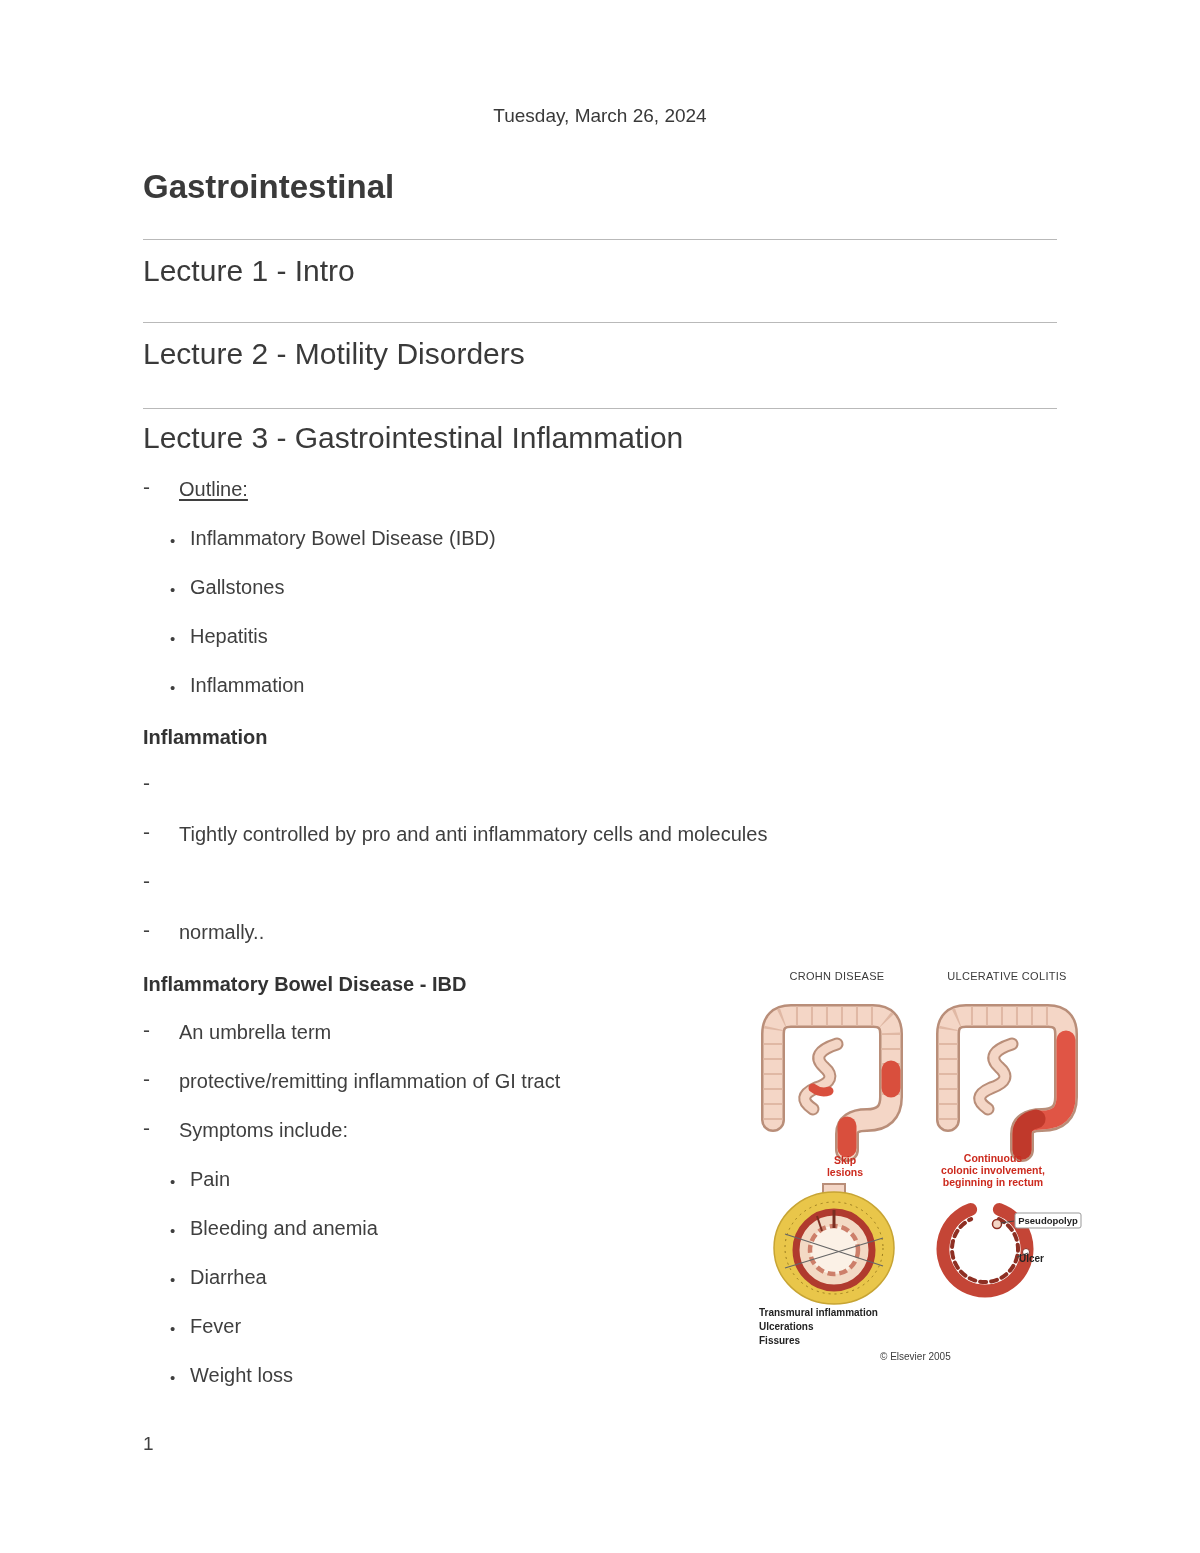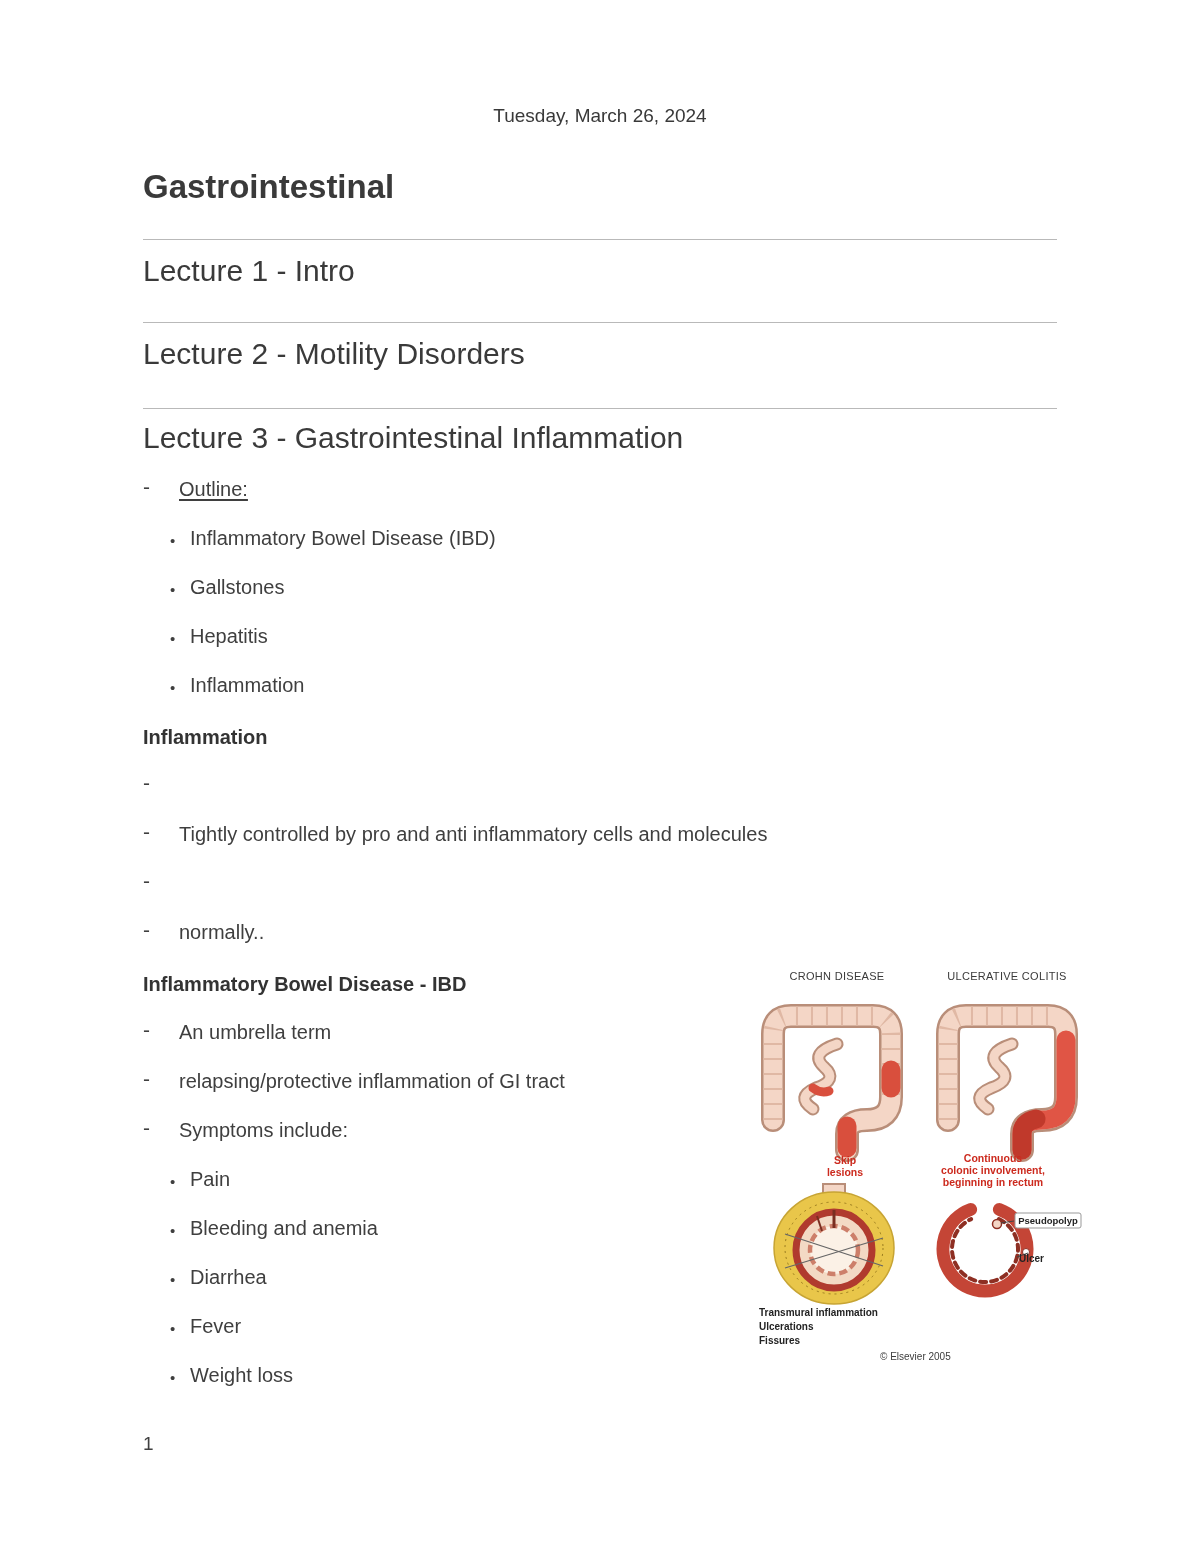--- a/index.html
+++ b/index.html
@@ -97,21 +97,21 @@
     </div>
 
     <h3 class="subhead">Inflammatory Bowel Disease - IBD</h3>
 
     <div class="dash-item">
       <span class="marker"></span>
       <span>An umbrella term</span>
     </div>
     <div class="dash-item">
       <span class="marker"></span>
-      <span>relapsing/protective inflammation of GI tract</span>
+      <span>protective/remitting inflammation of GI tract</span>
     </div>
     <div class="dash-item">
       <span class="marker"></span>
       <span>Symptoms include:</span>
     </div>
 
     <div class="dot-item">
       <span class="marker"></span>
       <span>Pain</span>
     </div>

